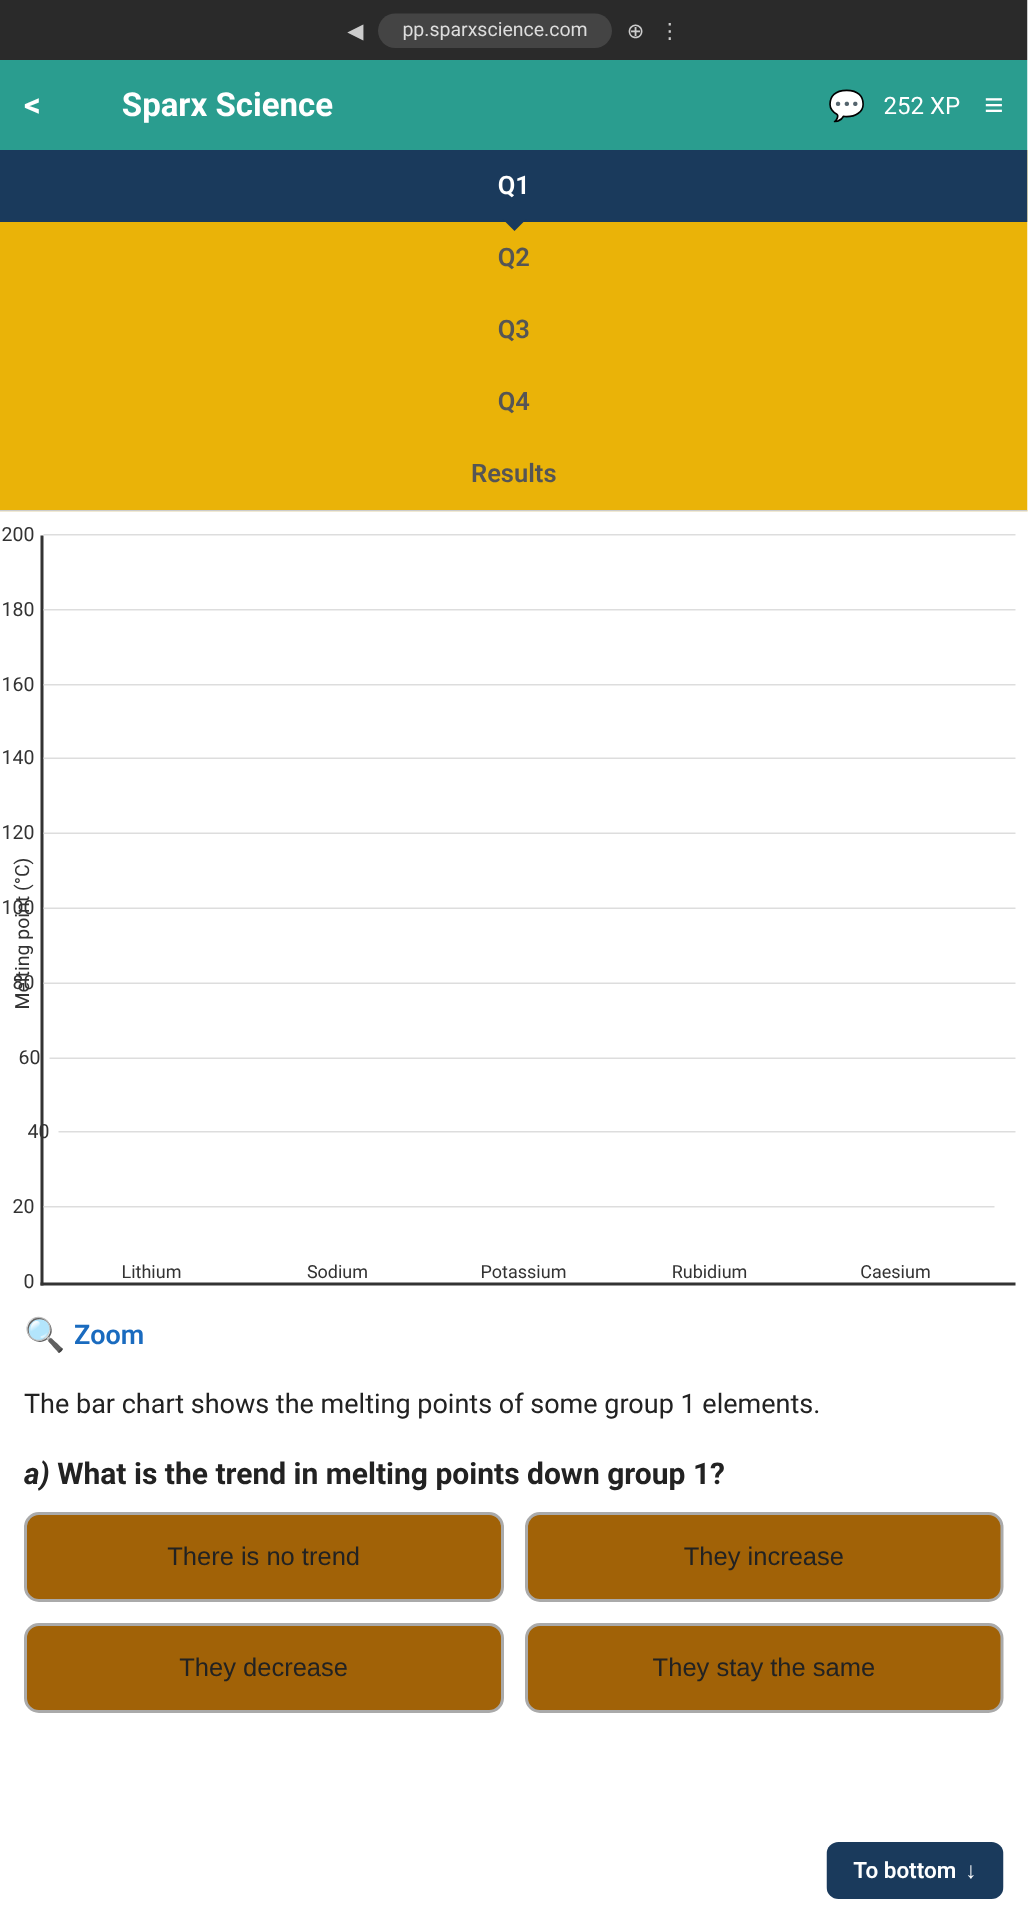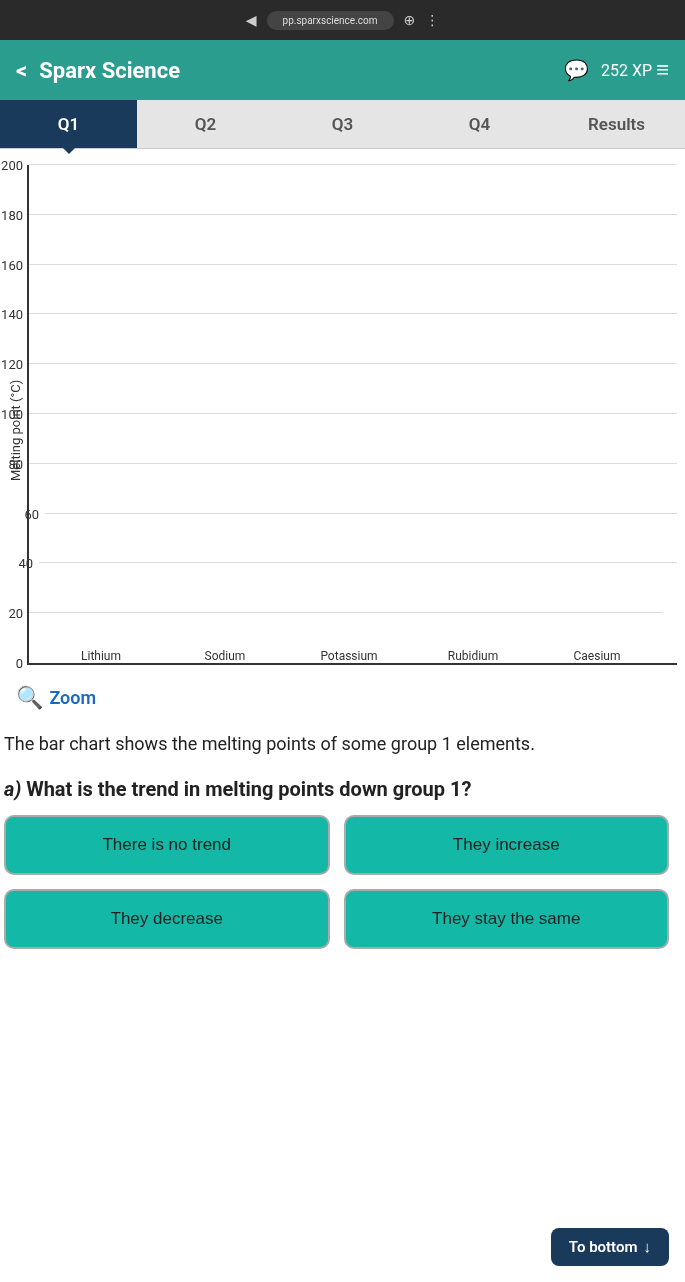--- a/index.html
+++ b/index.html
@@ -19,21 +19,21 @@
       align-items: center;
       justify-content: center;
       color: #ccc;
       font-size: 14px;
       gap: 10px;
     }
     .browser-bar-url {
       background: #444;
       border-radius: 12px;
       padding: 4px 16px;
-      font-size: 10px;
+      font-size: 13px;
       color: #ddd;
     }
 
     
     .header {
       background: #2a9d8f;
       display: flex;
       align-items: center;
       padding: 0 16px;
       height: 60px;
@@ -43,41 +43,43 @@
       font-size: 22px;
       font-weight: bold;
       margin-right: 12px;
       color: white;
     }
     .header-title {
       font-size: 22px;
       font-weight: bold;
       flex: 1;
       color: white;
+      margin-left: 42px;
     }
     .header-xp {
       font-size: 16px;
-      margin-right: 4px;
+      margin-right: 16px;
       color: white;
     }
     .header-menu {
       font-size: 22px;
       color: white;
     }
     .header-chat {
       font-size: 20px;
       margin-right: 12px;
       color: white;
     }
 
     
     .tabs {
       display: flex;
-      background: #e5e5e5;
+      background: #eab308;
       border-bottom: 1px solid #ccc;
+      flex-direction: column;
     }
     .tab {
       padding: 14px 0;
       text-align: center;
       font-size: 17px;
       font-weight: 600;
       color: #555;
       flex: 1;
       cursor: pointer;
       position: relative;
@@ -199,21 +201,21 @@
       padding: 12px 16px;
       cursor: pointer;
       text-decoration: none;
     }
     .zoom-icon {
       font-size: 22px;
     }
 
     
     .question-content {
-      padding: 8px 16px 16px 4px;
+      padding: 8px 16px 16px 16px;
     }
     .description {
       font-size: 18px;
       color: #222;
       line-height: 1.5;
       margin-bottom: 20px;
     }
     .question-label {
       font-size: 20px;
       font-weight: bold;
@@ -231,21 +233,21 @@
       grid-template-columns: 1fr 1fr;
       gap: 14px;
       margin-bottom: 24px;
     }
     .answer-btn {
       border: 2px solid #aaa;
       border-radius: 10px;
       padding: 18px 10px;
       font-size: 17px;
       color: #222;
-      background: #14b8a6;
+      background: #a16207;
       text-align: center;
       cursor: pointer;
     }
 
     
     .part-b {
       font-size: 18px;
       color: #222;
       line-height: 1.5;
     }
@@ -319,21 +321,21 @@
             </div>
             <div class="y-line" style="bottom: 60%; position: absolute; left: 0px; right: 0px; border-top: 1px solid rgb(221, 221, 221);">
               <span class="y-line-label" style="position: absolute; left: -46px; font-size: 13px; color: rgb(51, 51, 51); width: 40px; text-align: right; transform: translateY(50%); bottom: 0px;">120</span>
             </div>
             <div class="y-line" style="bottom: 50%; position: absolute; left: 0px; right: 0px; border-top: 1px solid rgb(221, 221, 221);">
               <span class="y-line-label" style="position: absolute; left: -46px; font-size: 13px; color: rgb(51, 51, 51); width: 40px; text-align: right; transform: translateY(50%); bottom: 0px;">100</span>
             </div>
             <div class="y-line" style="bottom: 40%; position: absolute; left: 0px; right: 0px; border-top: 1px solid rgb(221, 221, 221);">
               <span class="y-line-label" style="position: absolute; left: -46px; font-size: 13px; color: rgb(51, 51, 51); width: 40px; text-align: right; transform: translateY(50%); bottom: 0px;">80</span>
             </div>
-            <div class="y-line" style="bottom: 30%; position: absolute; left: 16px; right: 0px; border-top: 1px solid rgb(221, 221, 221);">
+            <div class="y-line" style="bottom: 30%; position: absolute; left: 4px; right: 0px; border-top: 1px solid rgb(221, 221, 221);">
               <span class="y-line-label" style="position: absolute; left: -46px; font-size: 13px; color: rgb(51, 51, 51); width: 40px; text-align: right; transform: translateY(50%); bottom: 0px;">60</span>
             </div>
             <div class="y-line" style="bottom: 20%; position: absolute; left: 10px; right: 0px; border-top: 1px solid rgb(221, 221, 221);">
               <span class="y-line-label" style="position: absolute; left: -46px; font-size: 13px; color: rgb(51, 51, 51); width: 40px; text-align: right; transform: translateY(50%); bottom: 0px;">40</span>
             </div>
             <div class="y-line" style="bottom: 10%; position: absolute; left: 0px; right: 14px; border-top: 1px solid rgb(221, 221, 221);">
               <span class="y-line-label" style="position: absolute; left: -46px; font-size: 13px; color: rgb(51, 51, 51); width: 40px; text-align: right; transform: translateY(50%); bottom: 0px;">20</span>
             </div>
             <div class="y-line" style="bottom: 0%; position: absolute; left: 0px; right: 0px; border-top: none;">
               <span class="y-line-label" style="position: absolute; left: -46px; font-size: 13px; color: rgb(51, 51, 51); width: 40px; text-align: right; transform: translateY(50%); bottom: 0px;">0</span>

